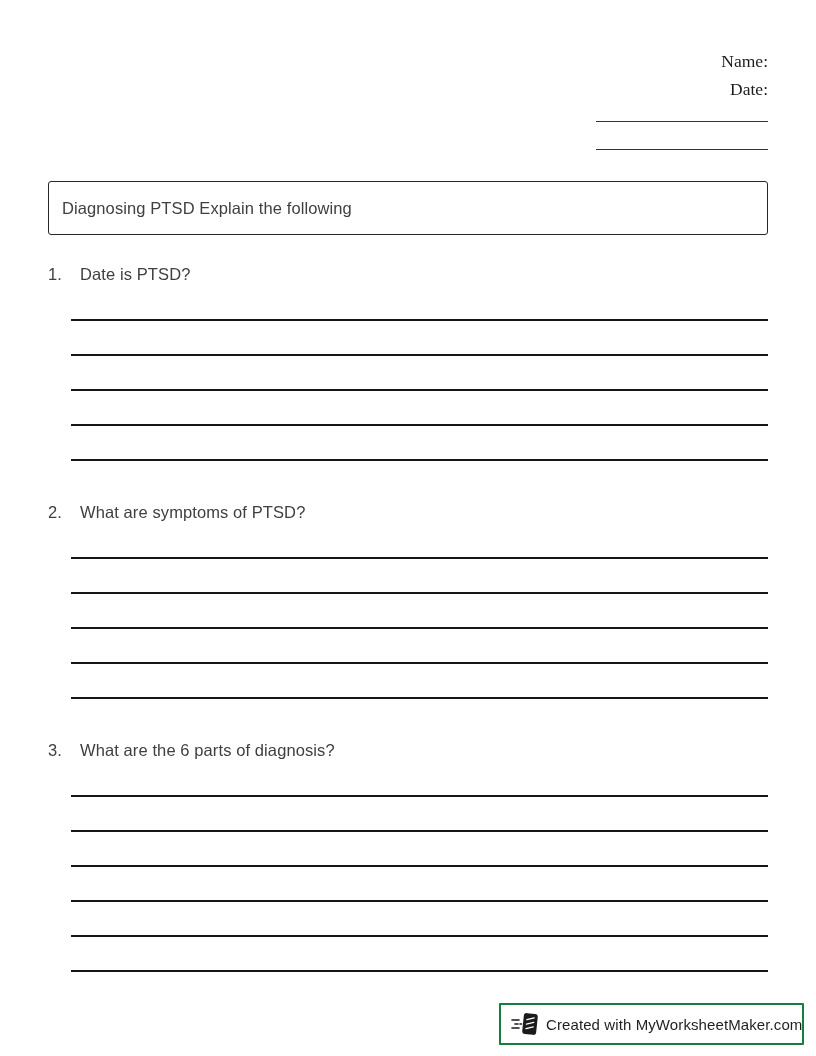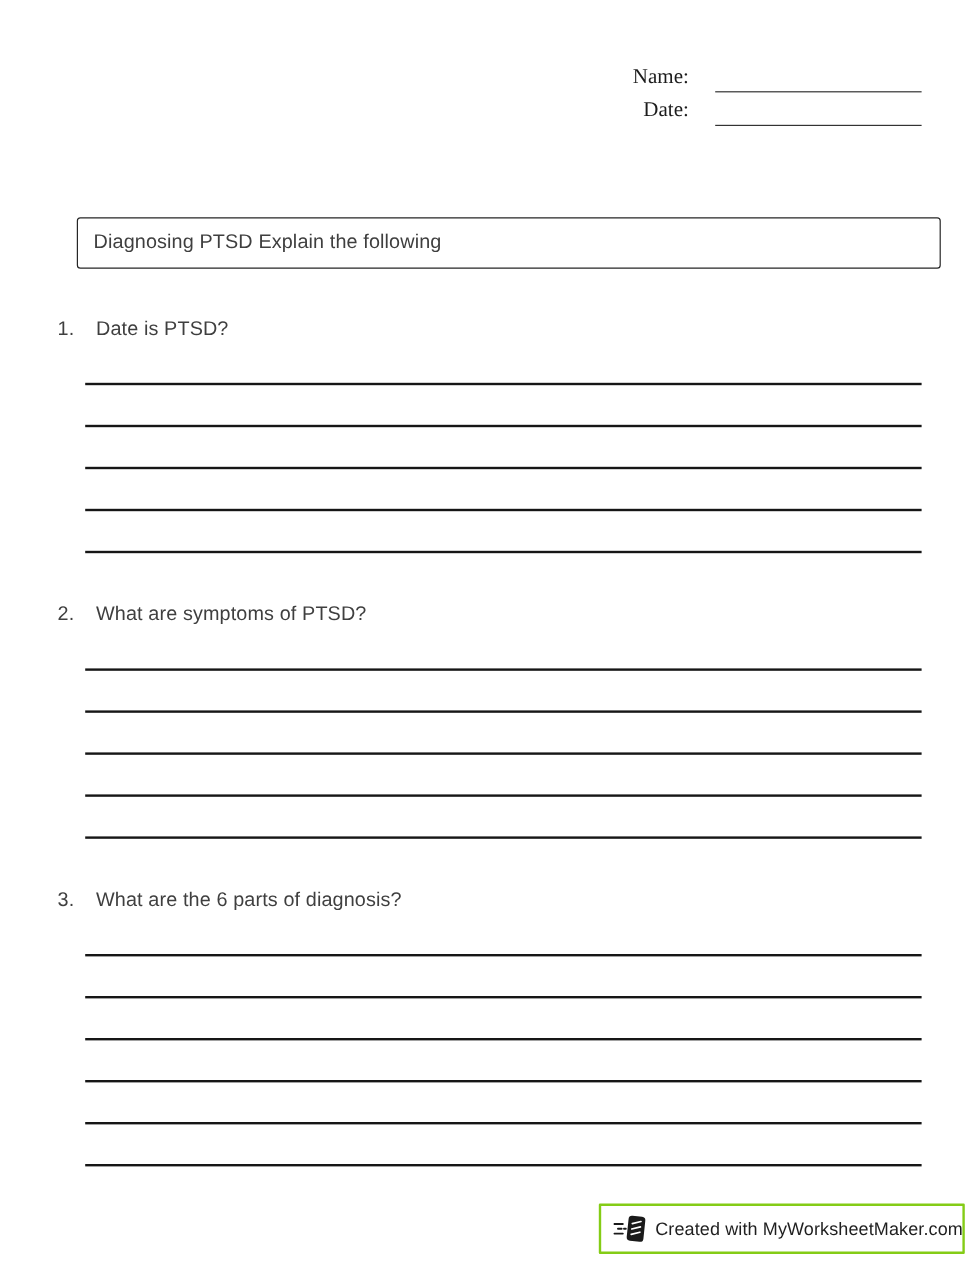--- a/index.html
+++ b/index.html
@@ -19,36 +19,36 @@
     overflow:hidden;
   }
   
   .title{
     position:absolute;left:47px;top:46px;width:430px;
     font-size:29px;line-height:40px;font-weight:400;
     color:var(--heading-text);
     letter-spacing:0.2px;
   }
   .field-row{
-    position:absolute;right:48px;display:flex;align-items:flex-end;gap:22px;
+    position:absolute;right:48px;display:flex;align-items:flex-end;gap:22px;flex-direction:column;
   }
   .field-row.name{top:53px;}
   .field-row.date{top:81px;}
   .field-label{
     font-family:"Liberation Serif","DejaVu Serif",serif;
     font-size:17.5px;color:var(--label-text);
     margin-bottom:5px;line-height:1;
   }
   .field-line{
     width:172px;height:24px;
     border-bottom:1.5px solid #333333;
   }
   
   .instruction-box{
-    position:absolute;left:64px;top:181px;width:720px;height:43px;
+    position:absolute;left:48px;top:181px;width:720px;height:54px;
     border:1.6px solid var(--box-border);border-radius:3px;
     display:flex;align-items:center;
     padding-left:13px;
     font-size:16.5px;color:var(--body-text);
     letter-spacing:0.1px;
   }
   
   .question{
     position:absolute;left:48px;width:720px;
   }
@@ -63,21 +63,21 @@
   .q-number{width:32px;}
   .answer-lines{margin-left:23px;}
   .answer-line{
     border-top:2px solid var(--line-color);
     margin-top:33px;height:0;
   }
   .answer-line:first-child{margin-top:35px;}
   
   .footer-credit{
     position:absolute;left:499px;top:1003px;width:305px;height:42px;
-    border:2px solid #84cc16;border-radius:1px;
+    border:2px solid #15803d;border-radius:1px;
     display:flex;align-items:center;gap:7px;
     padding:0 10px;
     background:#ffffff;
     cursor:pointer;
   }
   .footer-credit .logo{flex:0 0 auto;display:flex;align-items:center;}
   .footer-text{
     font-size:15px;color:#1f1f1f;letter-spacing:0.1px;white-space:nowrap;
   }
 </style>

